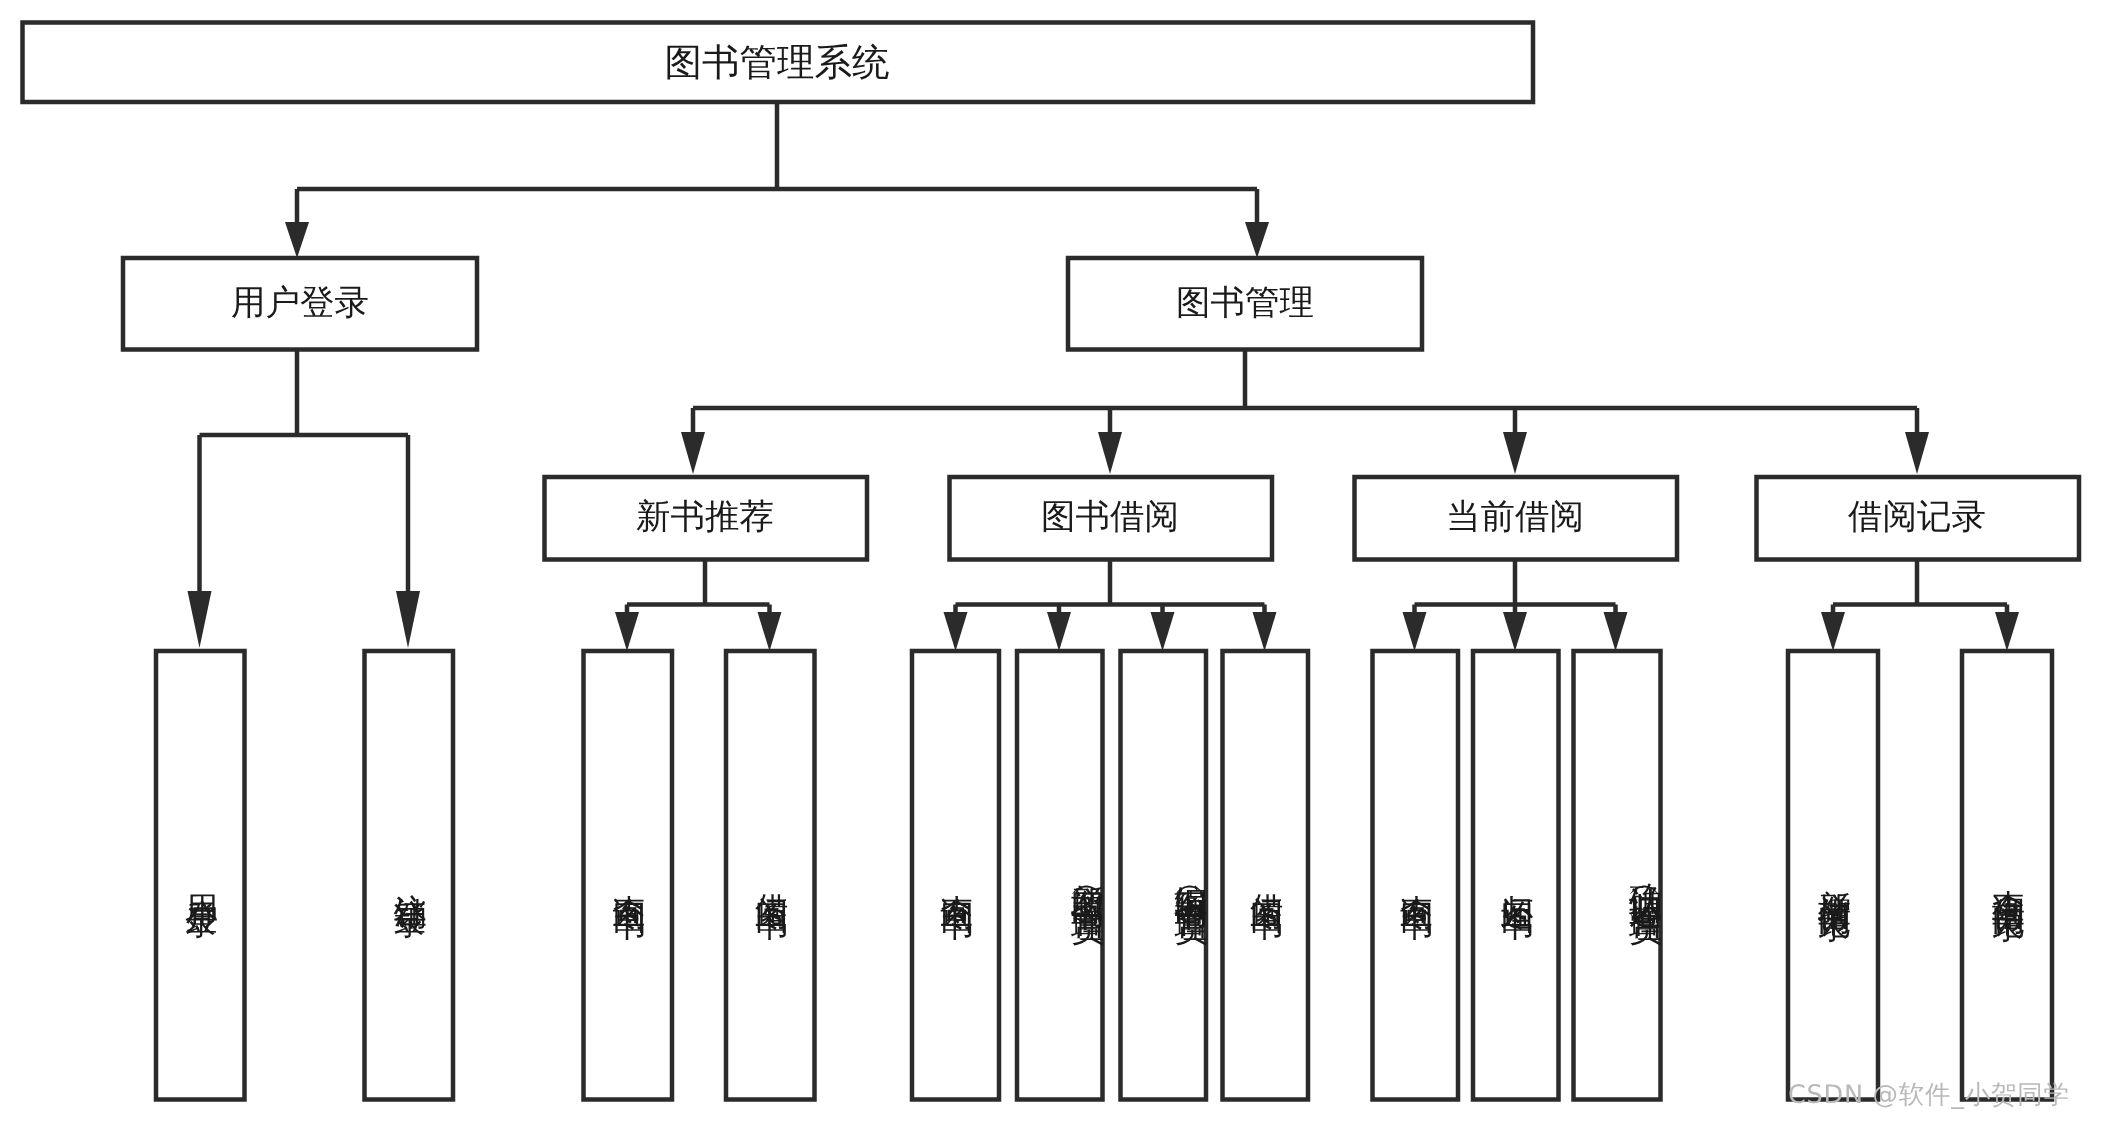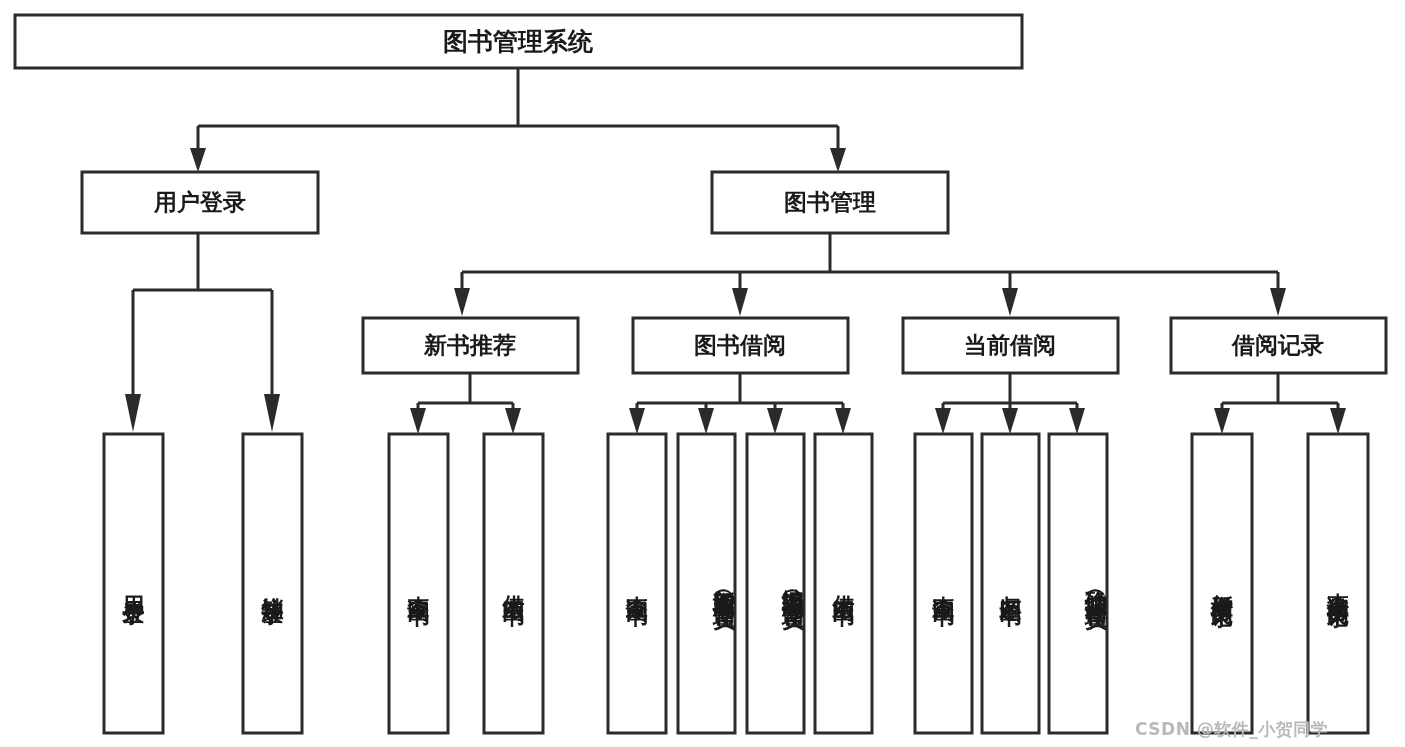--- a/index.html
+++ b/index.html
@@ -11,21 +11,20 @@
     width: 1405px;
     height: 747px;
     font-family: "DejaVu Sans", "Liberation Sans", sans-serif;
     overflow: hidden;
   }
   #diagram-root {
     position: relative;
     width: 1405px;
     height: 622px;
     background: #ffffff;
-    font-weight: bold;
   }
   svg#flow {
     position: absolute;
     left: 0;
     top: 0;
     width: 1405px;
     height: 747px;
   }
   .node-rect {
     fill: #ffffff;
@@ -221,15 +220,15 @@
   <div class="vlabel" style="left:747px; top:440px; width:57px; height:288px; align-items:flex-start;">编辑图书（管理员）</div>
   <div class="vlabel" style="left:815px; top:434px; width:57px; height:299px;">借阅图书</div>
 
   <div class="vlabel" style="left:915px; top:434px; width:57px; height:299px;">查询图书</div>
   <div class="vlabel" style="left:982px; top:434px; width:57px; height:299px;">归还图书</div>
   <div class="vlabel" style="left:1049px; top:440px; width:58px; height:288px; align-items:flex-start;">确认归还（管理员）</div>
 
   <div class="vlabel" style="left:1192px; top:434px; width:60px; height:299px;">新增借阅记录</div>
   <div class="vlabel" style="left:1308px; top:434px; width:60px; height:299px;">查询借阅记录</div>
 
-  <div class="watermark" style="left:1135px; top:718px;">CSDN @软件_小贺同学</div>
+  <div class="watermark" style="left:1192px; top:718px;">CSDN @软件_小贺同学</div>
 
 </div>
 
 </body></html>

